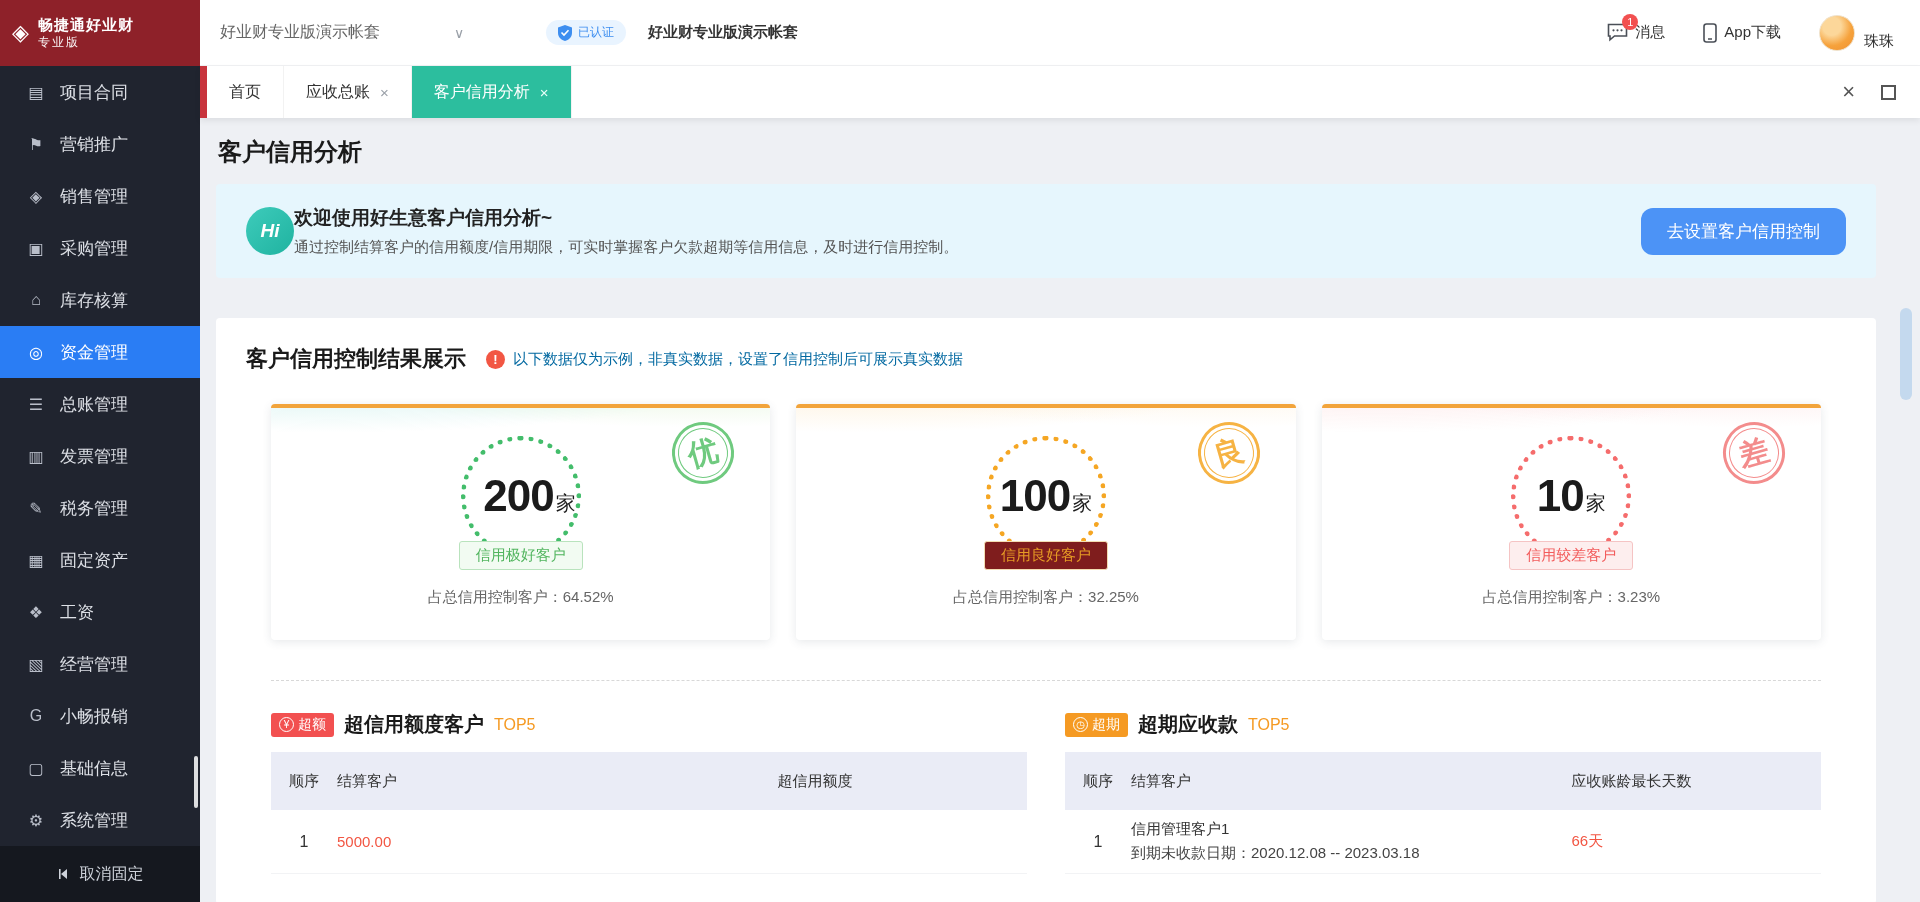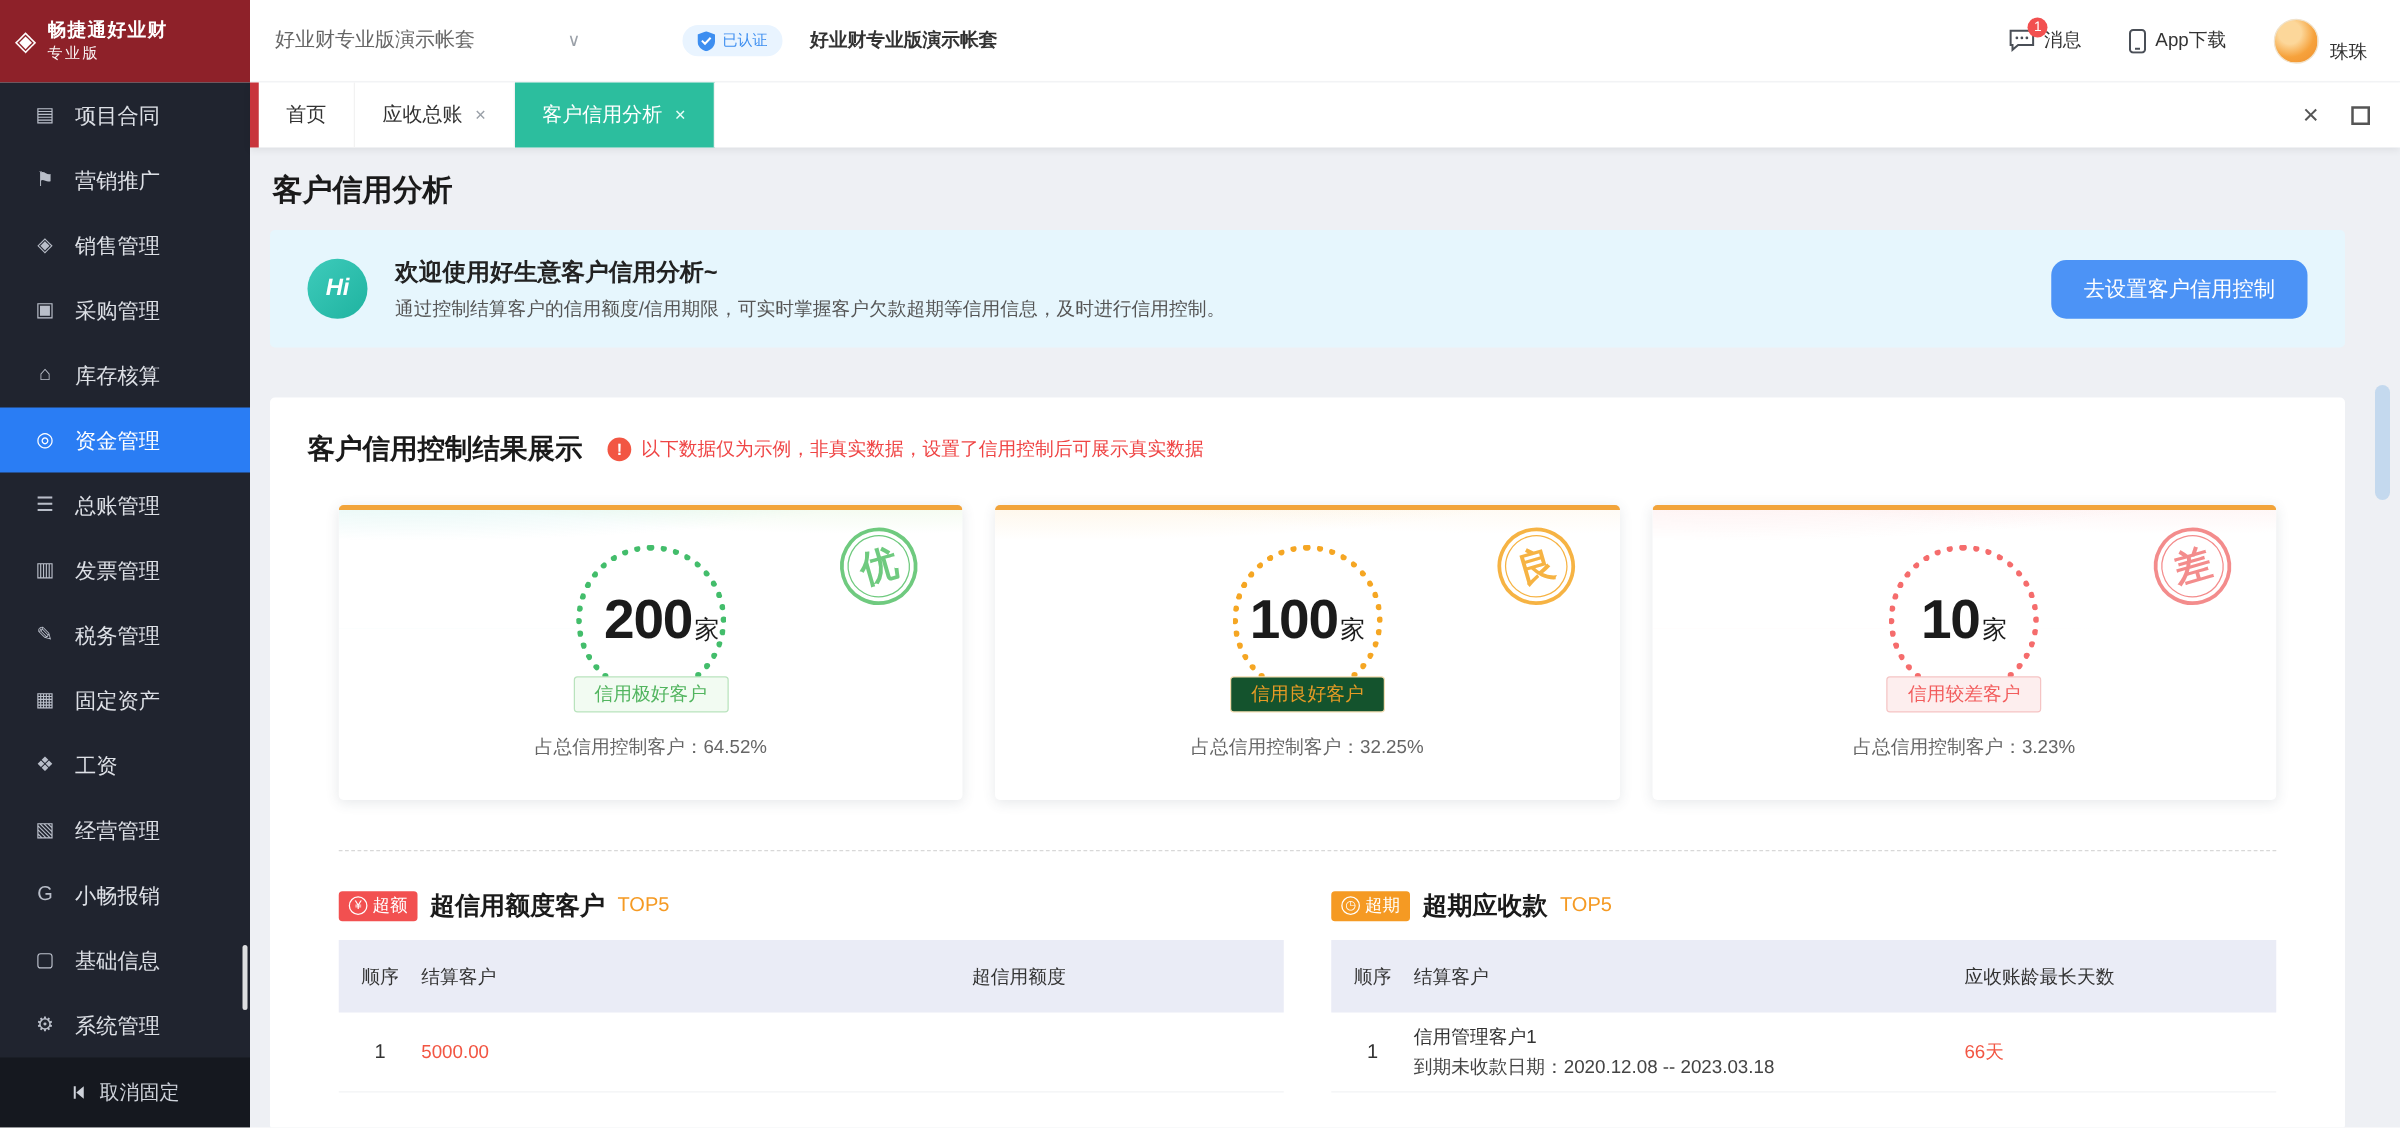--- a/index.html
+++ b/index.html
@@ -48,30 +48,30 @@
   .tab.active .tab-x { color:#eafff9; }
   .tab-tools { margin-left:auto; display:flex; align-items:center; gap:26px; padding-right:24px; }
   .tool-x { font-size:22px; color:#555; cursor:pointer; line-height:1; }
   .tool-fs { width:15px; height:15px; border:2px solid #555; cursor:pointer; }
 
   .content { flex:1; position:relative; padding:14px 44px 0 16px; overflow:hidden; }
   .page-title { font-size:24px; font-weight:bold; color:#1a1a1a; margin:4px 0 16px 2px; }
 
   .banner { height:94px; background:#e6f6fd; border-radius:4px; display:flex; align-items:center; padding:0 30px; }
   .hi { width:48px; height:48px; border-radius:50%; background:linear-gradient(135deg,#3ecbbb,#1fb3a0); color:#fff; font-weight:bold; font-style:italic; font-size:19px; display:flex; align-items:center; justify-content:center; flex:0 0 48px; }
-  .banner-text { margin-left:22px; }
+  .banner-text { }
   .banner-title { font-size:19px; font-weight:bold; color:#222; }
   .banner-desc { font-size:15px; color:#555; margin-top:7px; }
   .cta { margin-left:auto; background:#4c93f6; color:#fff; border:none; border-radius:12px; font-size:17px; padding:12px 26px; cursor:pointer; font-family:inherit; }
 
   .panel { margin-top:40px; background:#fff; border-radius:4px; padding:26px 30px 30px; min-height:560px; }
   .panel-head { display:flex; align-items:center; }
   .ph-title { font-size:22px; font-weight:bold; color:#1a1a1a; }
   .warn-icon { width:19px; height:19px; border-radius:50%; background:#f25643; color:#fff; font-size:13px; font-weight:bold; display:inline-flex; align-items:center; justify-content:center; margin-left:20px; }
-  .notice { color:#ef4444; font-size:15px; margin-left:8px; }
+  .notice { color:#0369a1; font-size:15px; margin-left:8px; }
 
   .cards { display:flex; gap:26px; margin:30px 25px 0; }
   .stat-card { flex:1; position:relative; background:#fff; border-top:4px solid #f2a43b; border-radius:4px; box-shadow:0 2px 10px rgba(60,70,90,.12); height:236px; overflow:hidden; }
   .stat-card::before { content:""; position:absolute; left:0; top:0; right:0; height:95px; pointer-events:none; }
   .stat-card.good::before { background:radial-gradient(130% 90% at 12% -30%, rgba(46,193,178,.20), transparent 62%), radial-gradient(120% 85% at 85% -35%, rgba(82,196,26,.16), transparent 65%); }
   .stat-card.mid::before  { background:radial-gradient(130% 90% at 12% -30%, rgba(245,166,35,.18), transparent 62%), radial-gradient(120% 85% at 85% -35%, rgba(250,200,120,.22), transparent 65%); }
   .stat-card.bad::before  { background:radial-gradient(130% 90% at 12% -30%, rgba(245,108,108,.16), transparent 62%), radial-gradient(120% 85% at 85% -35%, rgba(250,150,150,.22), transparent 65%); }
 
   .stamp { position:absolute; top:14px; right:36px; width:62px; height:62px; border-radius:50%; border:3px solid; display:flex; align-items:center; justify-content:center; transform:rotate(-16deg); opacity:.85; }
   .stamp::after { content:""; position:absolute; inset:3px; border:1px solid; border-radius:50%; border-color:inherit; }
@@ -83,21 +83,21 @@
   .gauge { width:120px; height:120px; border-radius:50%; border:5px dotted; margin:28px auto 0; display:flex; align-items:center; justify-content:center; position:relative; background:#fff; }
   .good .gauge { border-color:#43bd6b;justify-content:flex-end; }
   .mid  .gauge { border-color:#f5a623; }
   .bad  .gauge { border-color:#f56c6c; }
   .gauge .num { font-size:44px; font-weight:bold; color:#1b1b1b; letter-spacing:-1px; }
   .gauge .unit { font-size:20px; color:#1b1b1b; margin:14px 0 0 2px; }
 
   .badge-row { text-align:center; margin-top:-15px; position:relative; z-index:2; }
   .cbadge { display:inline-block; font-size:15px; padding:4px 16px; border-radius:3px; border:1px solid; background:#fff; }
   .good .cbadge { color:#52b55f; border-color:#b9e3bd; background:#f2fbf2; }
-  .mid  .cbadge { color:#e69b25; border-color:#f3ddb2; background:#14532d; }
+  .mid  .cbadge { color:#e69b25; border-color:#f3ddb2; background:#7f1d1d; }
   .bad  .cbadge { color:#f25c5c; border-color:#f5c4c4; background:#fdeeee; }
   .share { text-align:center; color:#666; font-size:15px; margin-top:18px; }
 
   .dash-divider { border-top:1px dashed #d8d8d8; margin:40px 25px 0; }
 
   .tables { display:flex; gap:38px; margin:30px 25px 0; }
   .tbl-sec { flex:1; min-width:0; }
   .tbl-head { display:flex; align-items:center; gap:10px; }
   .tag { display:inline-flex; align-items:center; gap:4px; color:#fff; font-size:14px; border-radius:3px; padding:3px 8px; }
   .tag.red { background:#f25050; }

